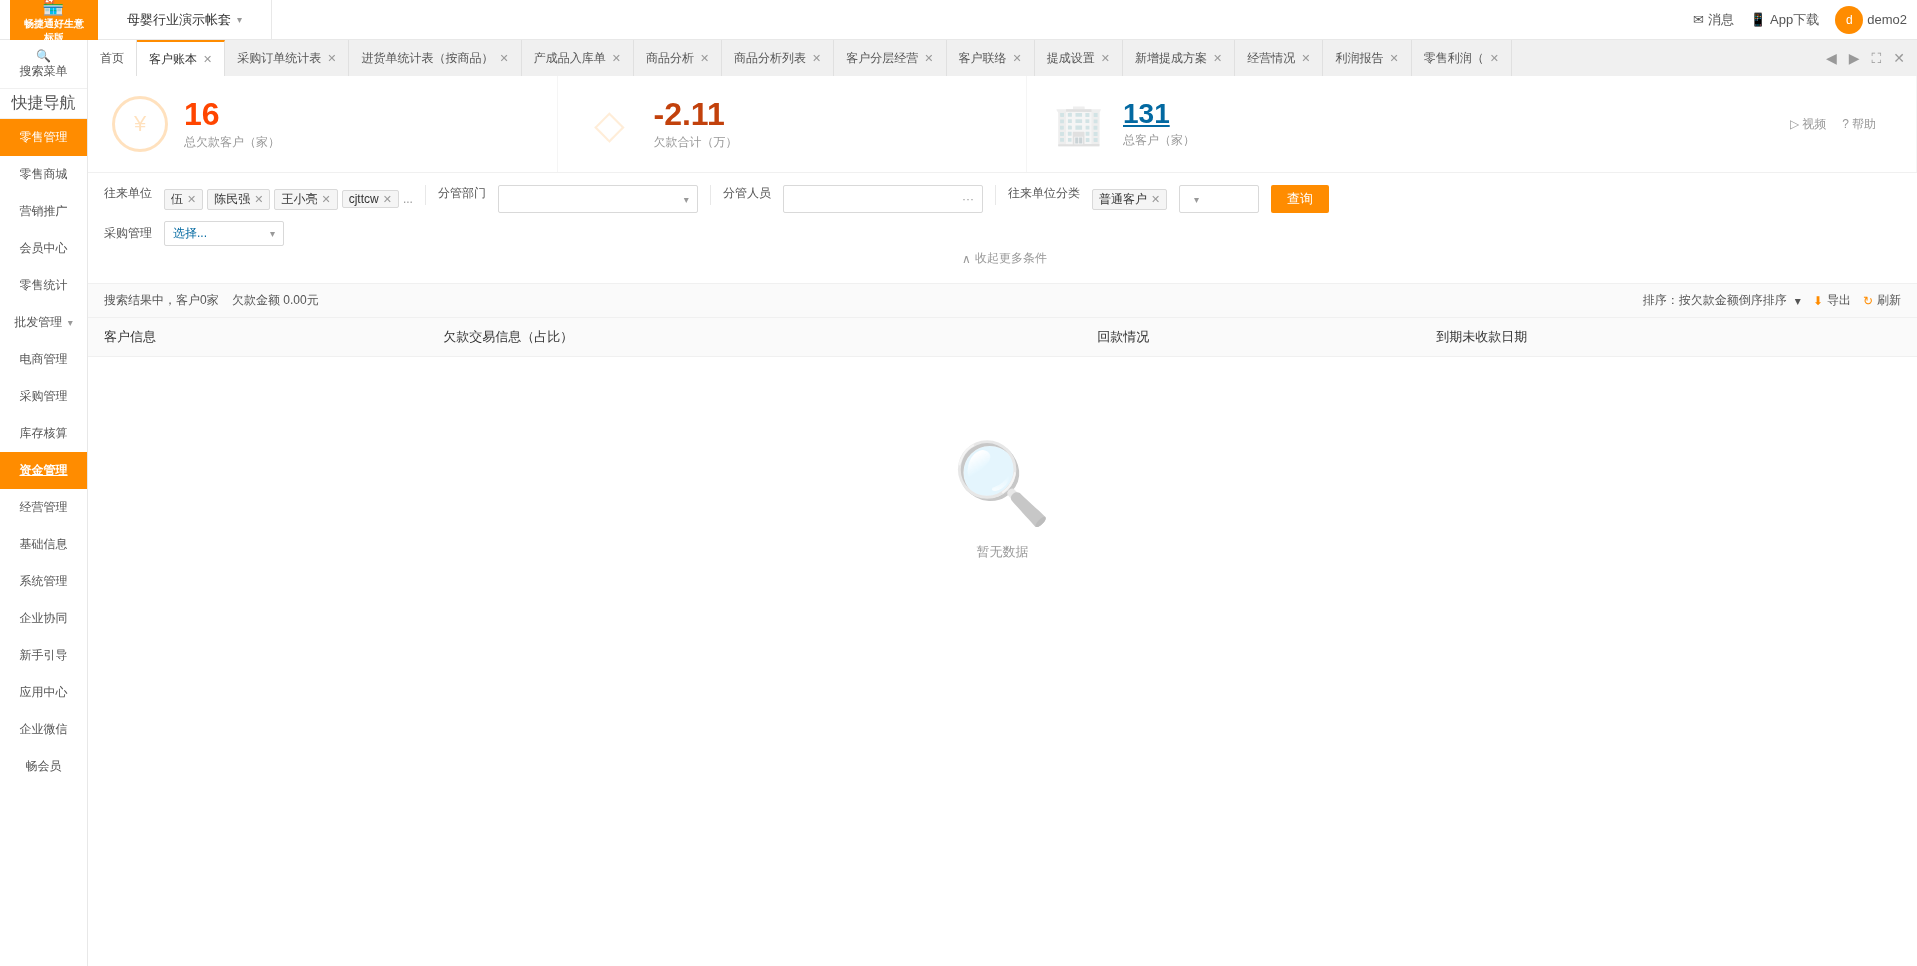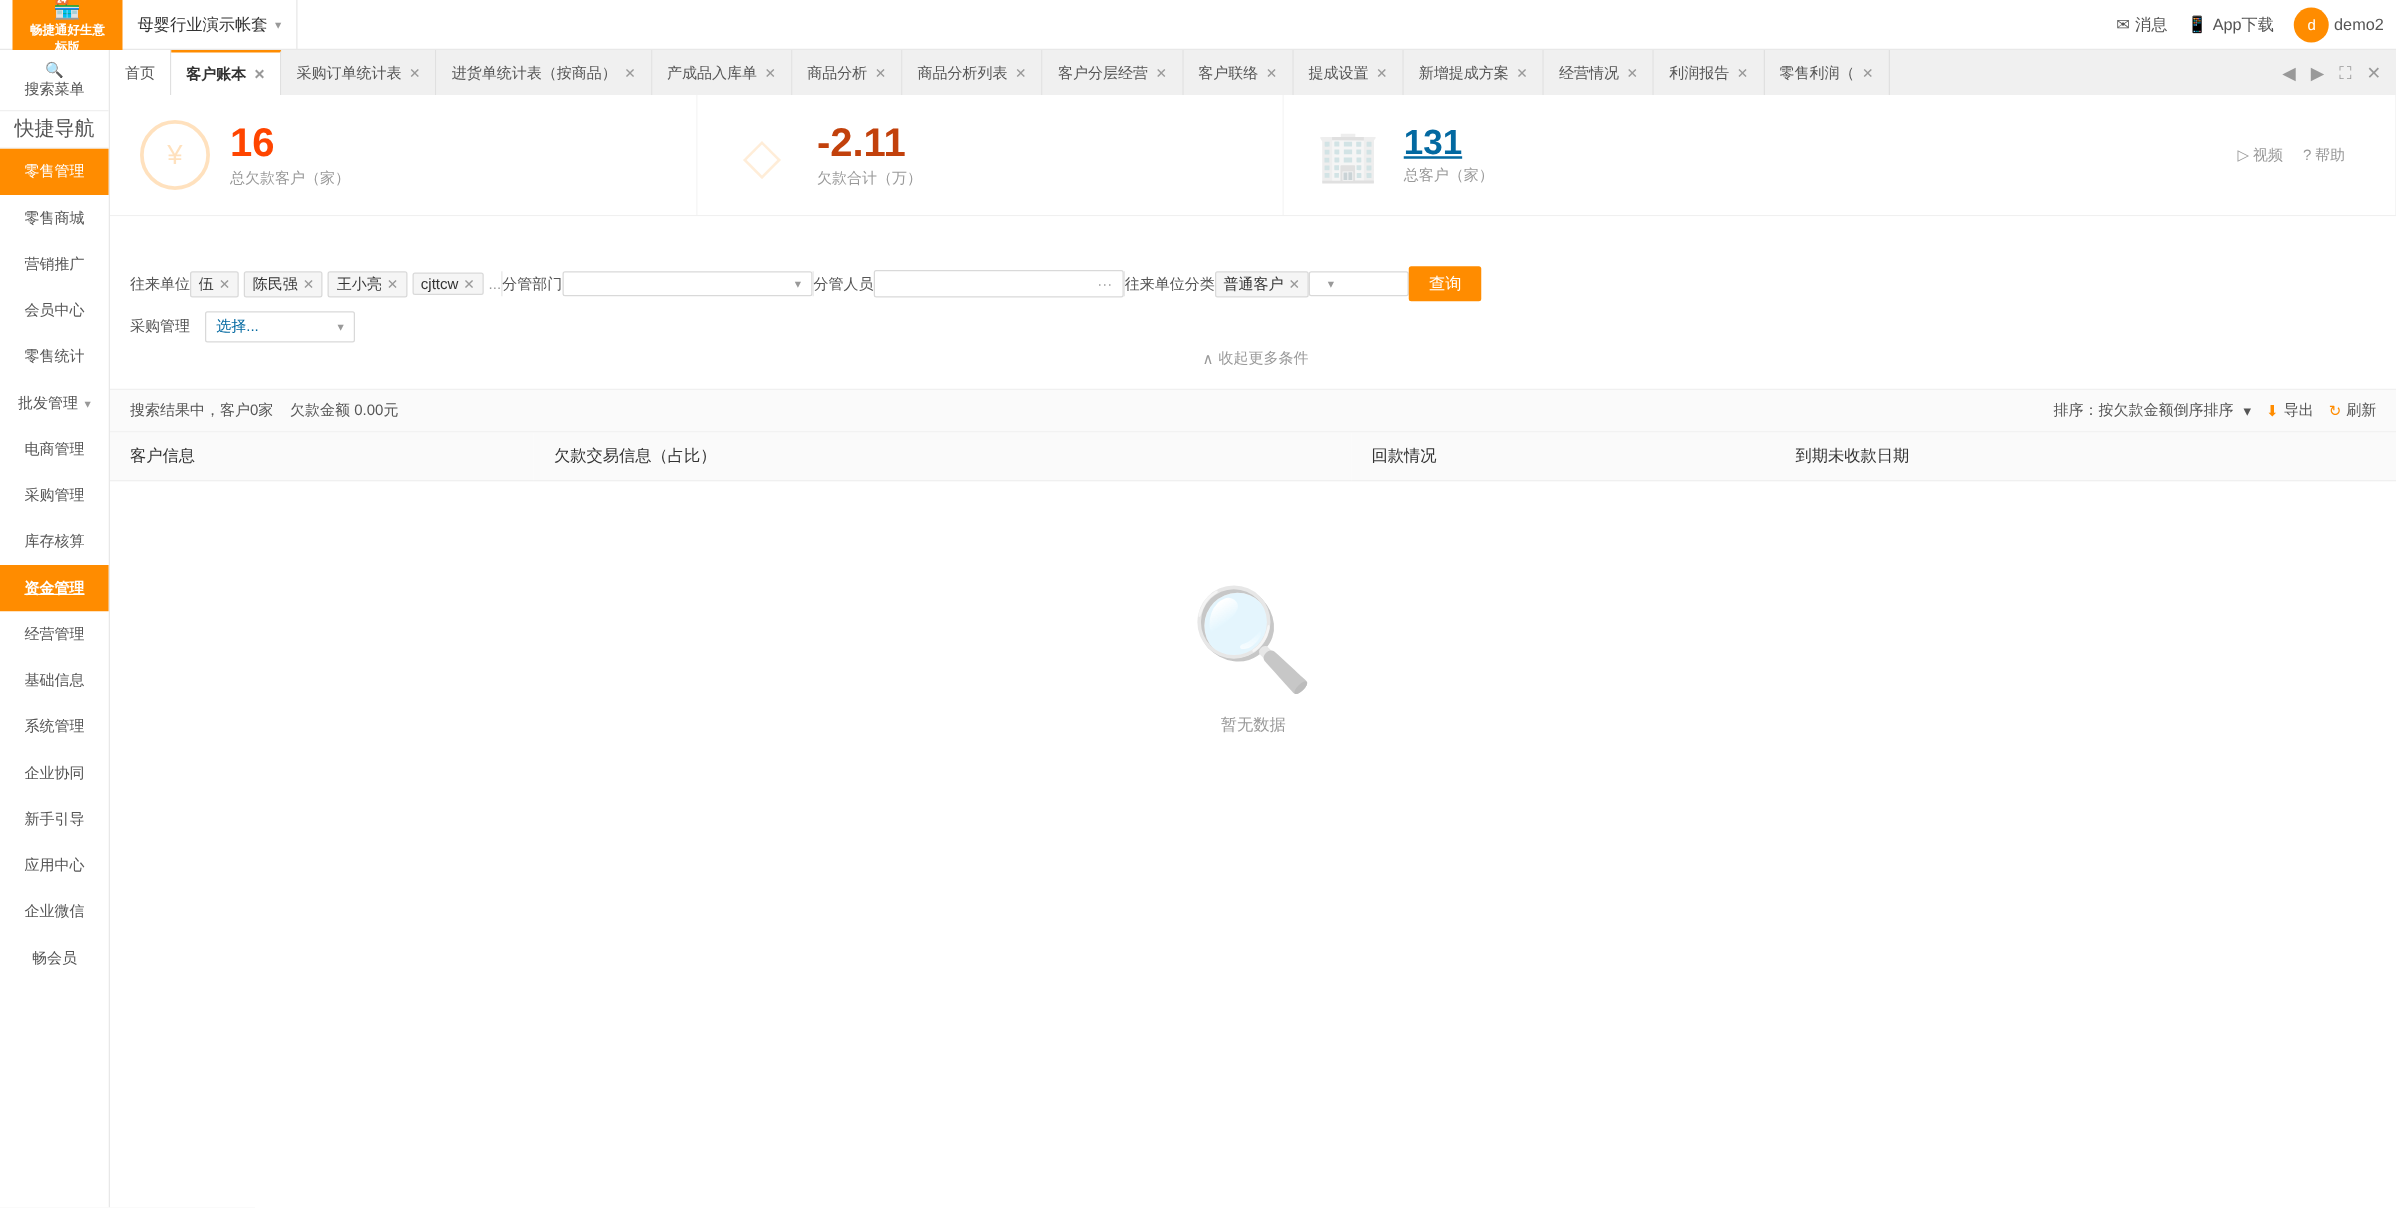--- a/index.html
+++ b/index.html
@@ -3,21 +3,21 @@
   <meta charset="utf-8">
   <style>
     * { box-sizing: border-box; margin: 0; padding: 0; }
     body { font-family: 'Microsoft YaHei', Arial, sans-serif; font-size: 13px; background: #f5f5f5; display: flex; flex-direction: column; height: 100vh; overflow: hidden; }
 
     
     .top-bar { background: #fff; height: 40px; display: flex; align-items: center; border-bottom: 1px solid #e8e8e8; padding: 0 10px; flex-shrink: 0; }
     .logo { width: 88px; background: #ff8c00; height: 40px; display: flex; flex-direction: column; align-items: center; justify-content: center; color: #fff; font-size: 11px; font-weight: bold; flex-shrink: 0; }
     .logo-icon { font-size: 18px; }
     .logo-text { font-size: 10px; }
-    .top-selector { display: flex; align-items: center; padding: 0 12px; border-right: 1px solid #e8e8e8; height: 40px; font-size: 13px; color: #333; cursor: pointer; }
+    .top-selector { display: flex; align-items: center; padding: 0 29px; border-right: 1px solid #e8e8e8; height: 40px; font-size: 13px; color: #333; cursor: pointer; }
     .top-selector .arrow { margin-left: 6px; color: #999; font-size: 10px; }
     .top-right { margin-left: auto; display: flex; align-items: center; gap: 16px; }
     .top-right-item { display: flex; align-items: center; gap: 4px; color: #555; font-size: 13px; cursor: pointer; }
     .avatar { width: 28px; height: 28px; border-radius: 50%; background: #ff8c00; color: #fff; display: flex; align-items: center; justify-content: center; font-size: 12px; }
 
     
     .main-layout { display: flex; flex: 1; overflow: hidden; }
 
     
     .sidebar { width: 88px; background: #fff; border-right: 1px solid #e8e8e8; display: flex; flex-direction: column; flex-shrink: 0; overflow-y: auto; }
@@ -29,41 +29,41 @@
     .sidebar-item.active { background: #ff8c00; color: #fff; }
     .sidebar-item.active-outline { color: #ff8c00; font-weight: bold; }
     .sidebar-arrow { font-size: 10px; color: #999; margin-left: 2px; }
 
     
     .content { flex: 1; display: flex; flex-direction: column; overflow: hidden; }
 
     
     .tab-bar { background: #f0f0f0; display: flex; align-items: center; height: 36px; flex-shrink: 0; overflow: hidden; }
     .tab { display: flex; align-items: center; height: 36px; padding: 0 12px; font-size: 12px; color: #555; border-right: 1px solid #e0e0e0; cursor: pointer; white-space: nowrap; background: #f0f0f0; }
-    .tab.active { background: #fff; color: #333; font-weight: bold; border-top: 2px solid #ff8c00; }
+    .tab.active { background: #fff; color: #333; font-weight: normal; border-top: 2px solid #ff8c00; }
     .tab .close { margin-left: 6px; color: #999; font-size: 11px; }
     .tab.home { background: #fff; }
     .tab-actions { margin-left: auto; display: flex; align-items: center; gap: 4px; padding-right: 8px; }
     .tab-action-btn { font-size: 14px; color: #999; cursor: pointer; padding: 2px 4px; }
 
     
     .page-content { flex: 1; overflow-y: auto; background: #fff; padding: 0; }
 
     
     .stats-row { display: flex; background: #fff; border-bottom: 1px solid #f0f0f0; }
     .stat-card { flex: 1; padding: 20px 24px; position: relative; display: flex; align-items: center; gap: 16px; border-right: 1px solid #f5f5f5; }
     .stat-info { }
     .stat-value { font-size: 32px; font-weight: bold; color: #ff4500; line-height: 1; }
     .stat-value.dark { color: #0369a1; font-size: 28px; text-decoration: underline; }
     .stat-value.negative { color: #c2410c; }
     .stat-label { font-size: 12px; color: #999; margin-top: 4px; }
 
     
     .filter-area { padding: 12px 16px; background: #fff; border-bottom: 1px solid #f0f0f0; }
-    .filter-row { display: flex; align-items: center; flex-wrap: wrap; margin-bottom: 8px; margin-top: 28px; }
+    .filter-row { display: flex; gap: 12px; flex-wrap: wrap; margin-bottom: 8px; }
     .filter-label { font-size: 12px; color: #555; white-space: nowrap; }
     .filter-tags { display: flex; align-items: center; gap: 4px; flex-wrap: wrap; }
     .filter-tag { display: flex; align-items: center; background: #f5f5f5; border: 1px solid #d9d9d9; border-radius: 2px; padding: 1px 6px; font-size: 12px; color: #333; }
     .filter-tag .remove { margin-left: 4px; color: #999; cursor: pointer; font-size: 11px; }
     .filter-more { color: #999; font-size: 12px; cursor: pointer; }
     .filter-divider { width: 1px; height: 20px; background: #e8e8e8; }
     .filter-select { display: flex; align-items: center; border: 1px solid #d9d9d9; border-radius: 2px; padding: 3px 8px; font-size: 12px; color: #333; cursor: pointer; min-width: 120px; justify-content: space-between; }
     .filter-select-wide { min-width: 200px; }
     .filter-arrow { color: #999; font-size: 10px; margin-left: 6px; }
     .filter-dots { color: #999; cursor: pointer; }

